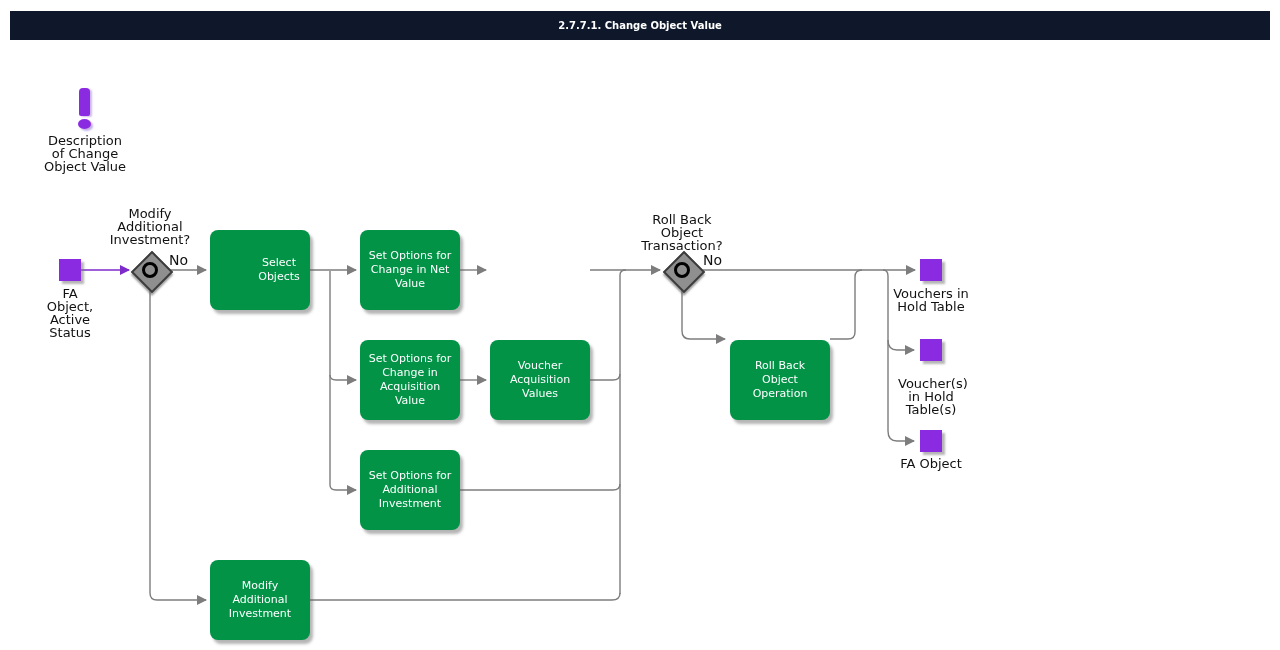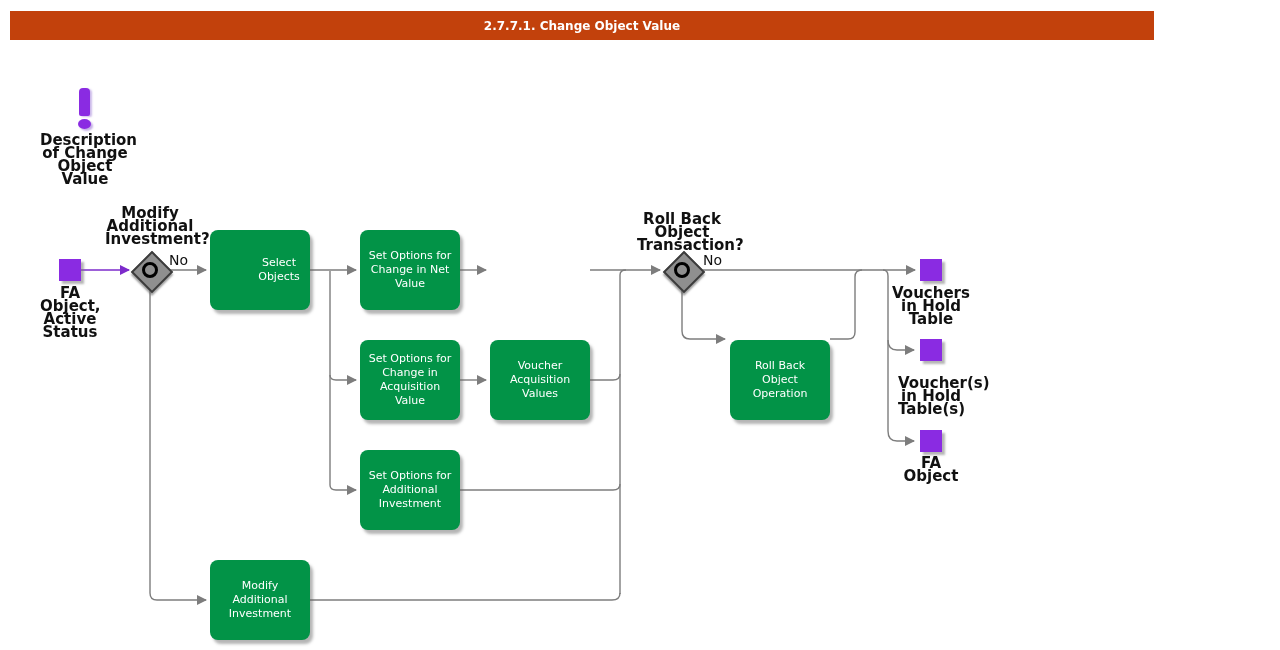--- a/index.html
+++ b/index.html
@@ -3,23 +3,23 @@
 <meta charset="utf-8">
 <style>
   html,body{margin:0;padding:0;background:#ffffff;}
   .canvas{
     position:relative;width:1280px;height:650px;background:#ffffff;overflow:hidden;
     font-family:"DejaVu Sans","Liberation Sans",sans-serif;color:#111;
   }
   .abs{position:absolute;}
   
   .banner{
-    left:10px;top:11px;width:1144px;height:29px;background:#c2410c;
+    left:10px;top:11px;width:1260px;height:29px;background:#0f172a;
     display:flex;align-items:center;justify-content:center;
-    color:#ffffff;font-size:12px;font-weight:bold;
+    color:#ffffff;font-size:10px;font-weight:bold;
   }
   
   svg.connectors{left:0;top:0;width:1280px;height:650px;}
   
   .pbox{
     width:100px;height:80px;background:#029347;border-radius:8px;
     box-shadow:3px 4px 3px rgba(90,90,90,0.45);
     color:#ffffff;font-size:11px;line-height:14px;text-align:center;
     display:flex;align-items:center;justify-content:center;
     padding:0 6px;box-sizing:border-box;
@@ -32,21 +32,21 @@
   
   .diamond{
     width:26px;height:26px;background:#8F8F8F;border:2px solid #3c3c3c;
     transform:rotate(45deg);box-shadow:2px 2px 2px rgba(100,100,100,0.6);
   }
   .gcircle{
     width:10px;height:10px;border:3px solid #000;border-radius:50%;
     background:transparent;
   }
   
-  .lbl{font-size:15px;line-height:13px;text-align:center;font-weight:bold;}
+  .lbl{font-size:13px;line-height:13px;text-align:center;}
   .branch-lbl{font-size:14px;line-height:13px;text-align:left;}
   
   .excl-bar{
     left:79px;top:88px;width:11px;height:28px;background:#8A2BE2;
     border-radius:4px 4px 2px 2px;box-shadow:2px 1px 2px rgba(170,140,220,0.6);
   }
   .excl-dot{
     left:78px;top:119px;width:13px;height:10px;background:#8A2BE2;
     border-radius:50%;box-shadow:2px 2px 2px rgba(170,140,220,0.7);
   }

